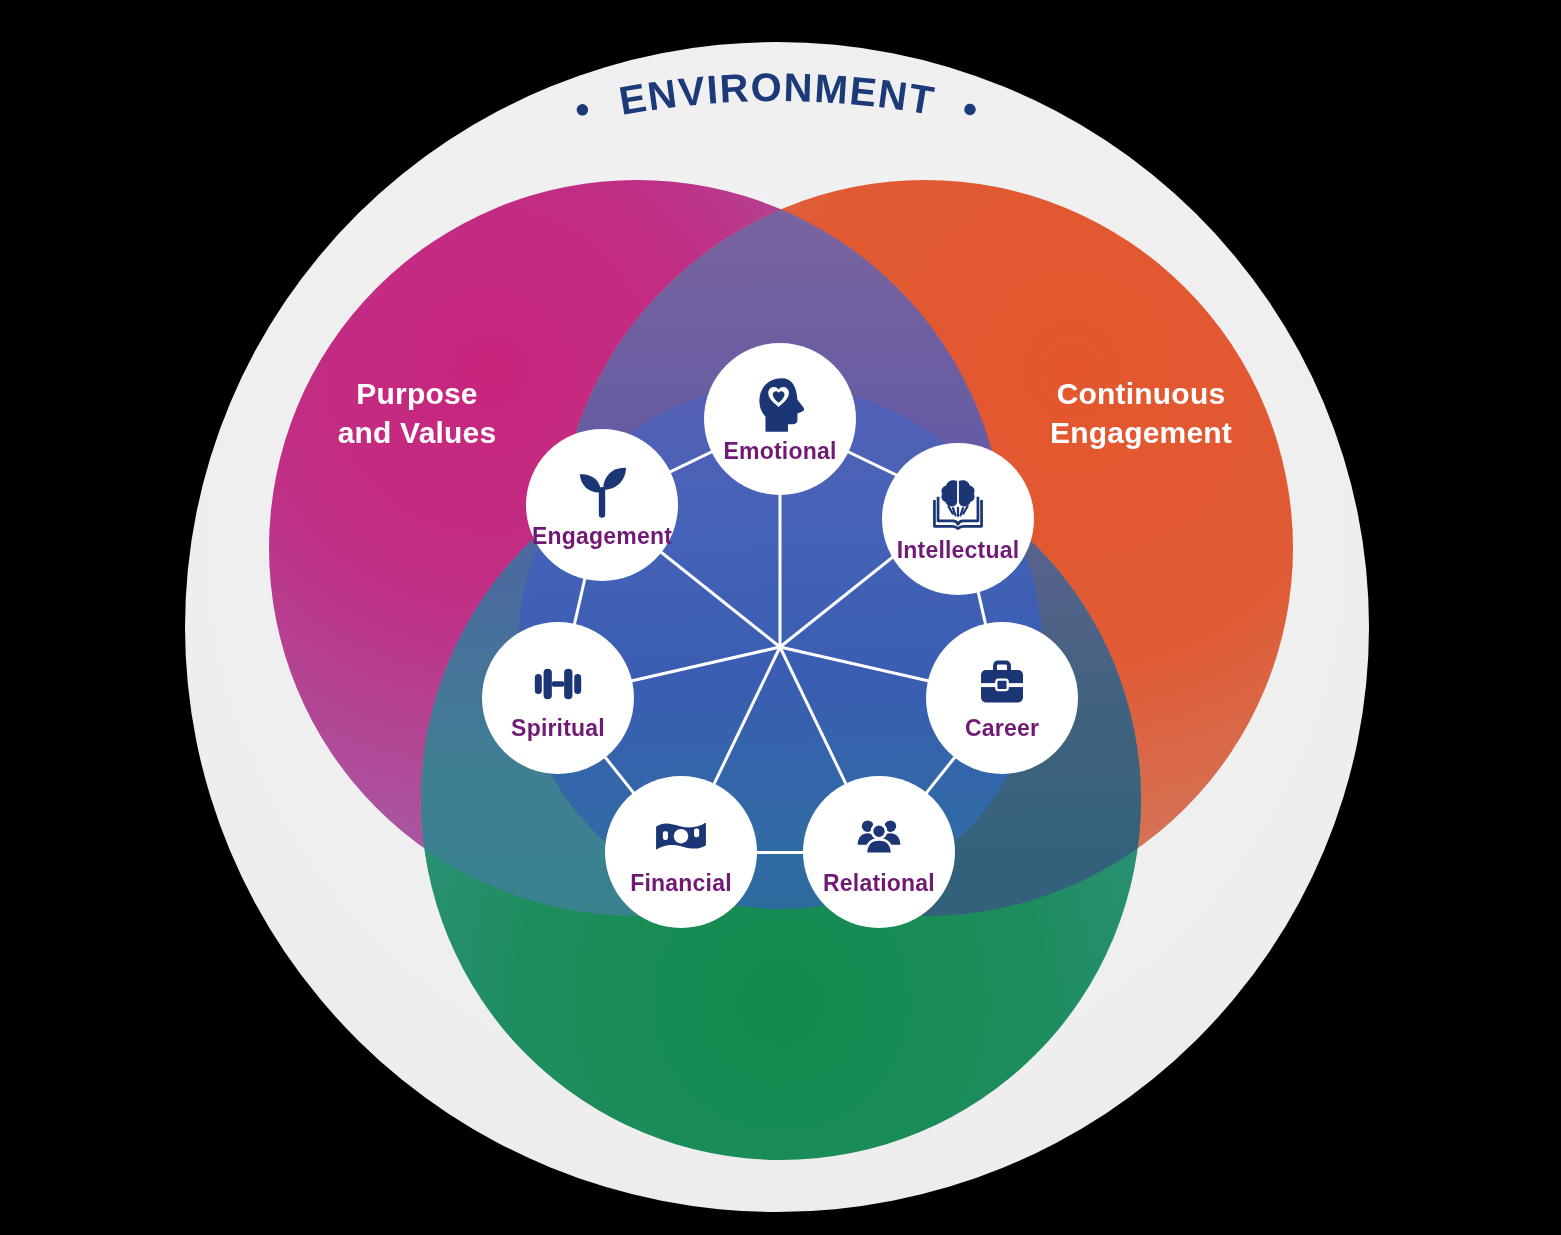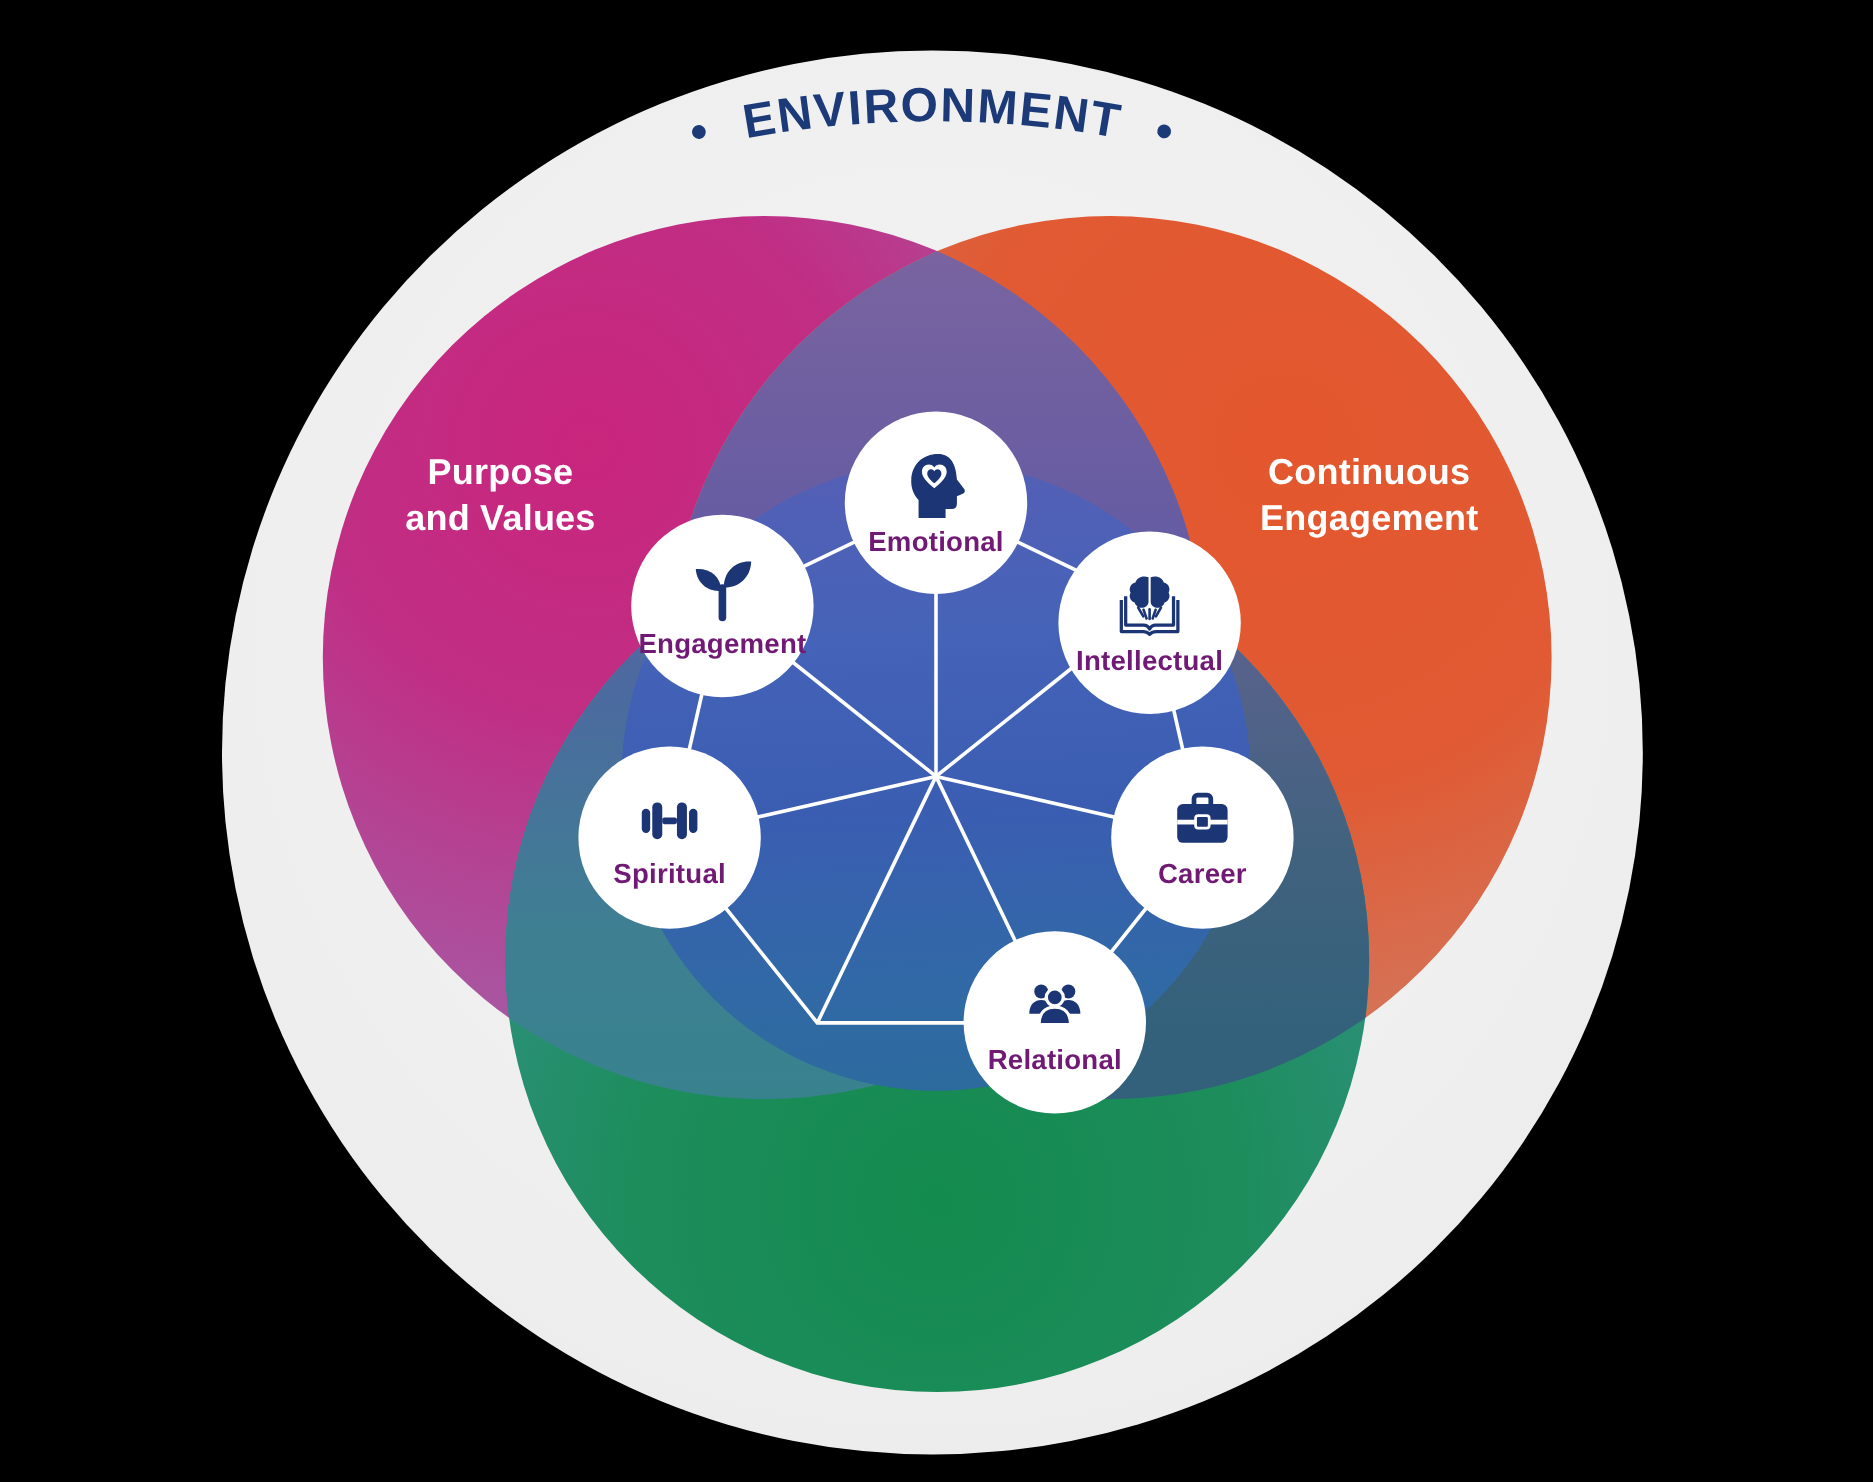--- a/index.html
+++ b/index.html
@@ -155,20 +155,29 @@
         <path d="M8.5 39.5 C8.5 30.8 13.6 26.8 19.5 26.8 C25.4 26.8 30.5 30.8 30.5 39.5 Z"></path>
         <circle cx="44.5" cy="19" r="6.4"></circle>
         <path d="M33.5 39.5 C33.5 30.8 38.6 26.8 44.5 26.8 C50.4 26.8 55.5 30.8 55.5 39.5 Z"></path>
         <circle cx="32" cy="24.5" r="7.8" stroke="#ffffff" stroke-width="3"></circle>
         <path d="M17.5 49.5 C17.5 38.5 23.5 33.5 32 33.5 C40.5 33.5 46.5 38.5 46.5 49.5 Z" stroke="#ffffff" stroke-width="3"></path>
       </g>
     </svg>
     <span class="dim-label">Relational</span>
   </div>
 
+  <div class="abs dim" style="left:605px;top:776px;">
+    <svg class="dim-icon" width="58" height="58" viewBox="0 0 64 64">
+      <path fill="#1c3575" d="M4.5 19.5 C13 13.5 22 16.5 31 19 C41 21.6 51 20.5 59.5 15 L59.5 40 C51 46 41 43.5 32 41 C22 38.4 12 39.5 4.5 45 Z"></path>
+      <circle cx="32" cy="30" r="8" fill="#ffffff"></circle>
+      <rect x="12" y="24.5" width="5.6" height="9.6" rx="2" fill="#ffffff"></rect>
+      <rect x="46.4" y="21.5" width="5.6" height="9.6" rx="2" fill="#ffffff"></rect>
+    </svg>
+    <span class="dim-label">Financial</span>
+  </div>
 
   <div class="abs dim" style="left:482px;top:622px;">
     <svg class="dim-icon" width="56" height="56" viewBox="0 0 64 64">
       <g fill="#1c3575">
         <rect x="25" y="28.8" width="14" height="6.4" rx="2"></rect>
         <rect x="15.5" y="14.5" width="9.5" height="35" rx="4.7"></rect>
         <rect x="5.5" y="20.5" width="8" height="23" rx="4"></rect>
         <rect x="39" y="14.5" width="9.5" height="35" rx="4.7"></rect>
         <rect x="50.5" y="20.5" width="8" height="23" rx="4"></rect>
       </g>

